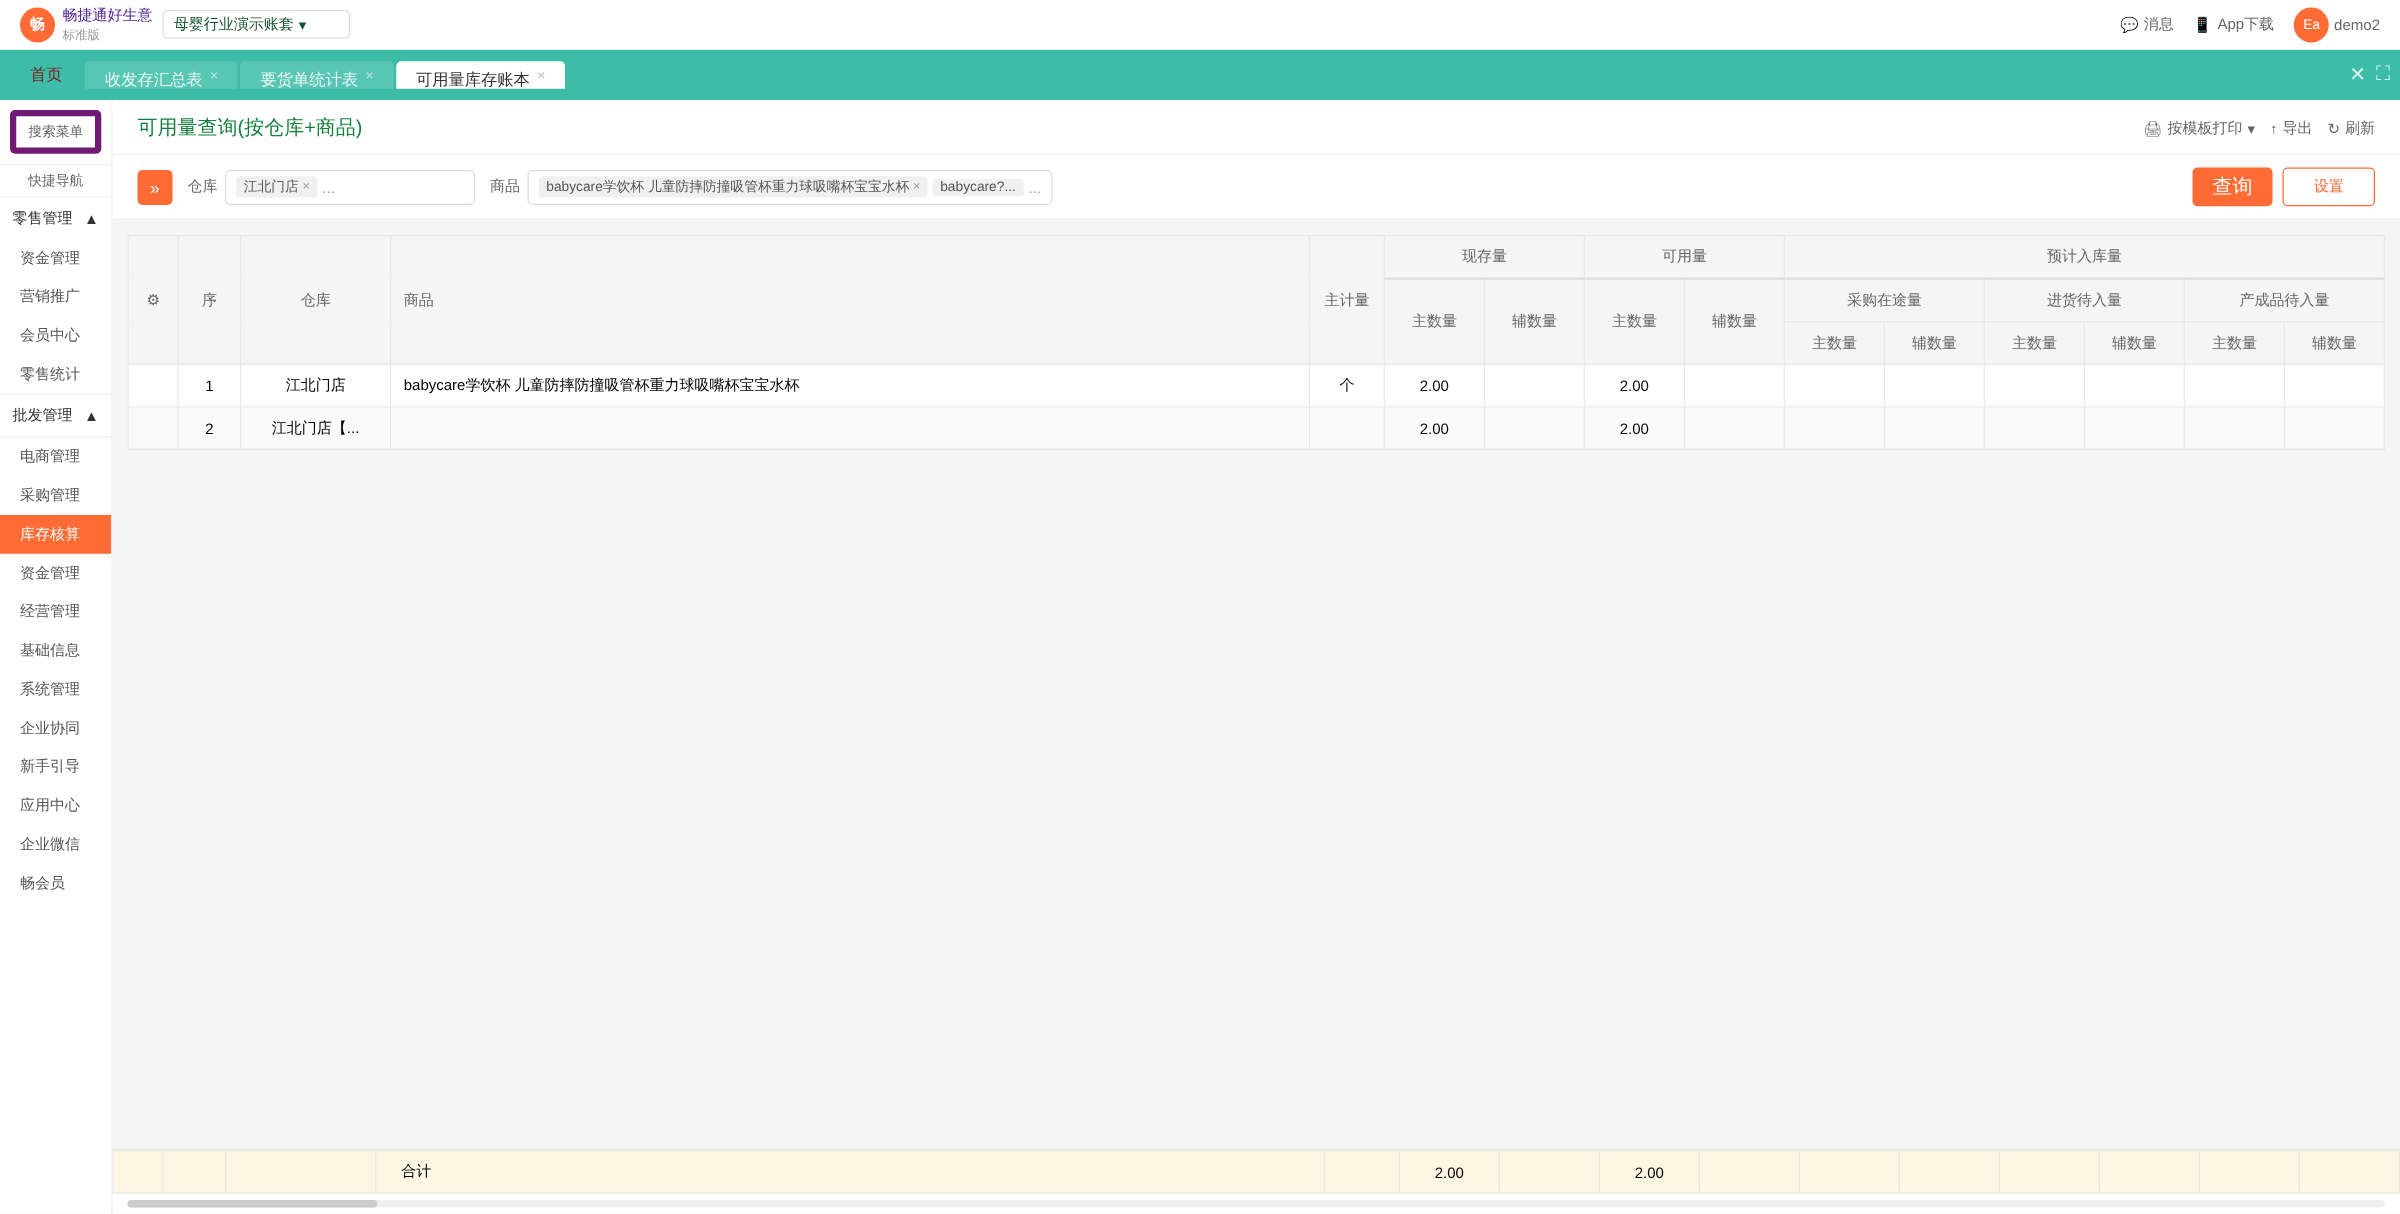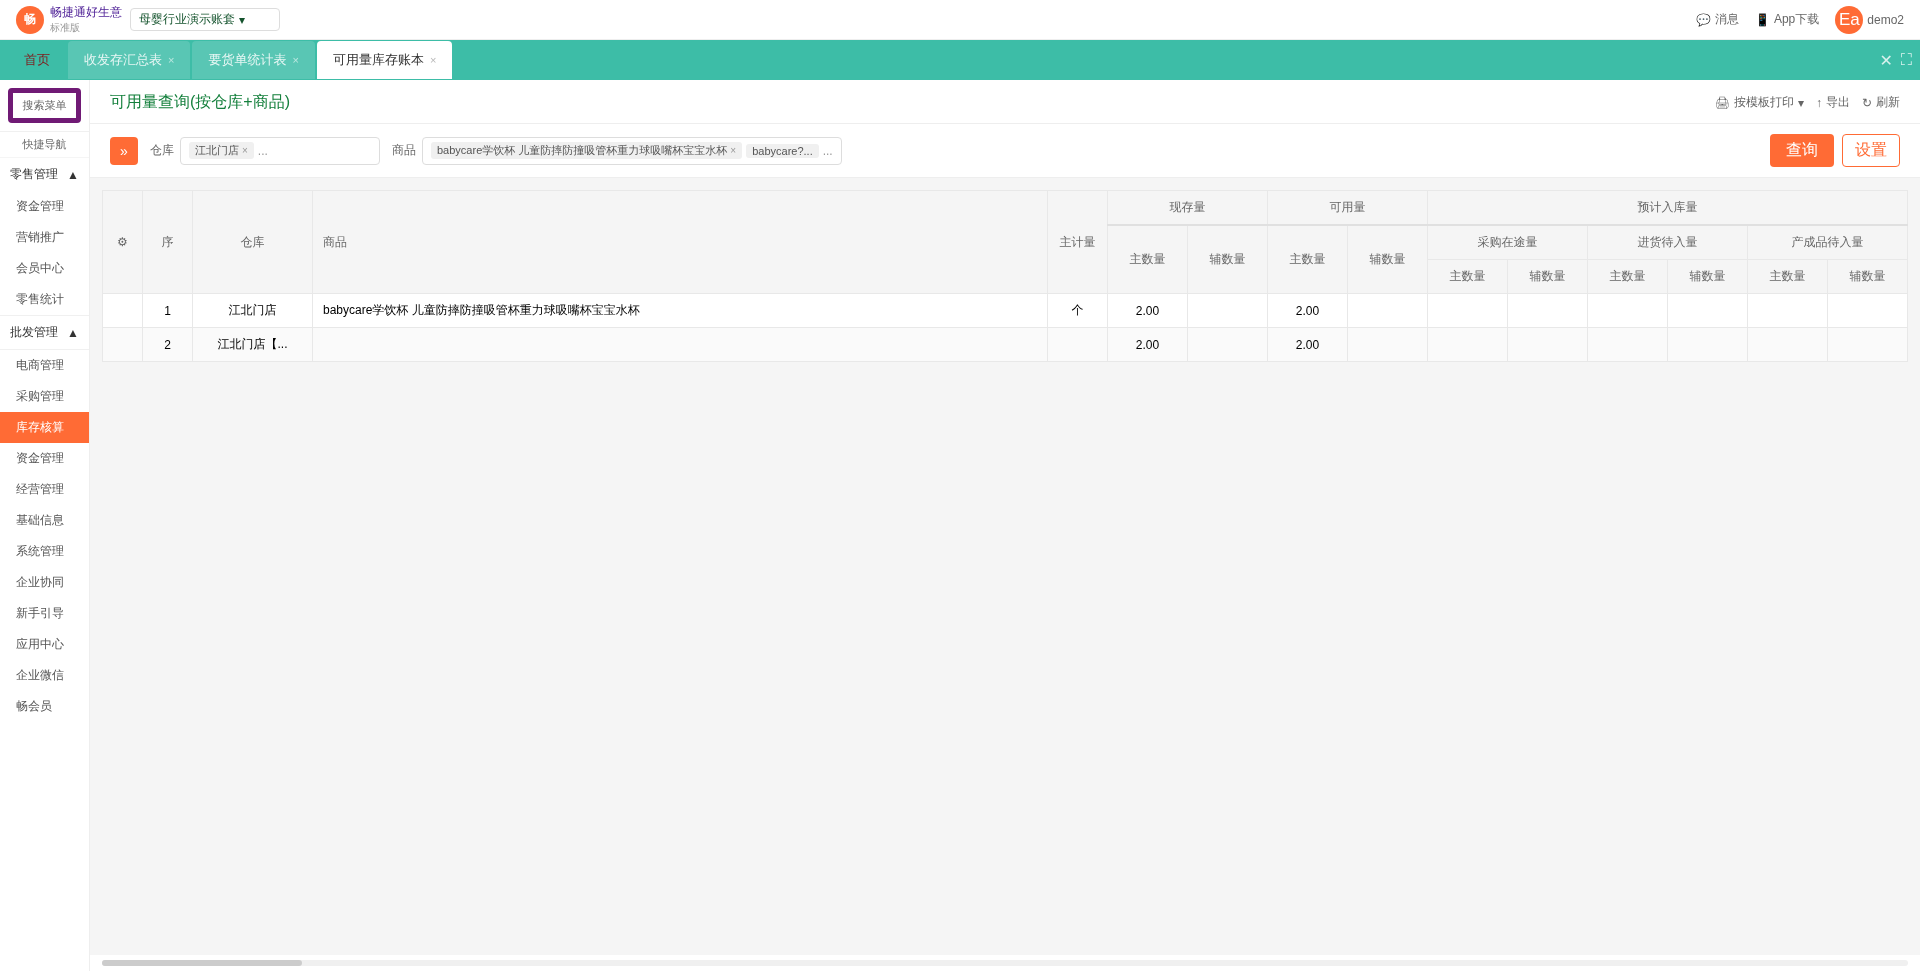--- a/index.html
+++ b/index.html
@@ -12,33 +12,33 @@
       border-bottom: 1px solid #eee; flex-shrink: 0;
     }
     .top-header-left { display: flex; align-items: center; gap: 8px; }
     .brand-logo { display: flex; align-items: center; gap: 6px; }
     .brand-icon { width: 28px; height: 28px; background: #ff6b35; border-radius: 50%; display: flex; align-items: center; justify-content: center; color: white; font-size: 12px; font-weight: bold; }
     .brand-text { font-size: 12px; color: #4c1d95; }
     .brand-sub { font-size: 10px; color: #999; }
     .industry-selector { display: flex; align-items: center; gap: 4px; border: 1px solid #ddd; border-radius: 4px; padding: 2px 8px; cursor: pointer; font-size: 12px; color: #14532d; background: #fff; min-width: 150px; }
     .top-header-right { display: flex; align-items: center; gap: 16px; font-size: 12px; color: #666; }
     .header-action { display: flex; align-items: center; gap: 4px; cursor: pointer; }
-    .avatar { width: 28px; height: 28px; border-radius: 50%; background: #ff6b35; display: flex; align-items: center; justify-content: center; color: white; font-size: 17px; overflow: hidden; }
+    .avatar { width: 28px; height: 28px; border-radius: 50%; background: #ff6b35; display: flex; align-items: center; justify-content: center; color: white; font-size: 11px; overflow: hidden; }
 
     
     .tab-bar {
       display: flex; align-items: center;
       background: #3dbda7; height: 40px; padding: 0 8px;
       flex-shrink: 0; gap: 2px;
     }
     .tab-item {
-      display: flex; align-items: center; gap: 6px;
+      display: flex; align-items: flex-start; gap: 6px;
       padding: 6px 16px; border-radius: 4px 4px 0 0;
       cursor: pointer; font-size: 13px; color: rgba(255,255,255,0.85);
-      background: rgba(255,255,255,0.15); height: 38px;
+      background: rgba(255,255,255,0.15); height: 22px;
     }
     .tab-item.active { background: #fff; color: #333; }
     .tab-item .tab-close { font-size: 11px; opacity: 0.7; cursor: pointer; }
     .tab-item.active .tab-close { color: #999; }
     .tab-home { color: #7f1d1d; font-size: 13px; padding: 6px 16px; cursor: pointer; }
     .tab-bar-right { margin-left: auto; display: flex; gap: 8px; }
     .tab-bar-btn { color: white; font-size: 16px; cursor: pointer; opacity: 0.8; }
 
     
     .main-layout { display: flex; flex: 1; overflow: hidden; }
@@ -90,21 +90,21 @@
       min-height: 28px; min-width: 200px; flex-wrap: wrap;
     }
     .filter-tag {
       background: #f0f0f0; border-radius: 3px; padding: 1px 6px;
       font-size: 11px; color: #555; display: flex; align-items: center; gap: 3px;
     }
     .filter-tag-close { cursor: pointer; color: #999; font-size: 10px; }
     .filter-ellipsis { color: #999; font-size: 12px; cursor: pointer; }
     .filter-actions { margin-left: auto; display: flex; gap: 8px; }
     .btn-query { background: #ff6b35; color: white; border: none; border-radius: 4px; padding: 5px 16px; cursor: pointer; font-size: 16px; }
-    .btn-settings { background: #fff; color: #ff6b35; border: 1px solid #ff6b35; border-radius: 4px; padding: 5px 12px; cursor: pointer; font-size: 16px; }
+    .btn-settings { background: #fff; color: #ff6b35; border: 1px solid #ff6b35; border-radius: 4px; padding: 5px 24px; cursor: pointer; font-size: 12px; }
 
     
     .table-area { flex: 1; overflow: auto; padding: 12px; }
     .data-table { width: 100%; border-collapse: collapse; background: #fff; font-size: 12px; }
     .data-table th, .data-table td { border: 1px solid #e8e8e8; padding: 8px 10px; text-align: center; }
     .data-table thead th { background: #f5f5f5; color: #666; font-weight: 500; white-space: nowrap; }
     .data-table .col-number { width: 50px; }
     .data-table .col-warehouse { width: 120px; }
     .data-table .col-goods { text-align: left; }
     .data-table .col-unit { width: 60px; }
@@ -374,20 +374,43 @@
             <td></td>
             <td></td>
             <td></td>
             <td></td>
             <td></td>
           </tr>
         </tbody>
       </table>
     </div>
 
+    <div class="table-footer">
+      <table>
+        <tbody>
+            <tr>
+          <td style="width:40px;"></td>
+          <td style="width:50px;"></td>
+          <td style="width:120px;"></td>
+          <td class="label-cell">合计</td>
+          <td style="width:60px;"></td>
+          <td style="width:80px;">2.00</td>
+          <td style="width:80px;"></td>
+          <td style="width:80px;">2.00</td>
+          <td style="width:80px;"></td>
+          <td style="width:80px;"></td>
+          <td style="width:80px;"></td>
+          <td style="width:80px;"></td>
+          <td style="width:80px;"></td>
+          <td style="width:80px;"></td>
+          <td style="width:80px;"></td>
+        </tr>
+      </tbody>
+        </table>
+    </div>
 
     <div class="scroll-bar-area">
       <div class="scroll-track">
         <div class="scroll-thumb"></div>
       </div>
     </div>
 
   </div>
 </div>
 

